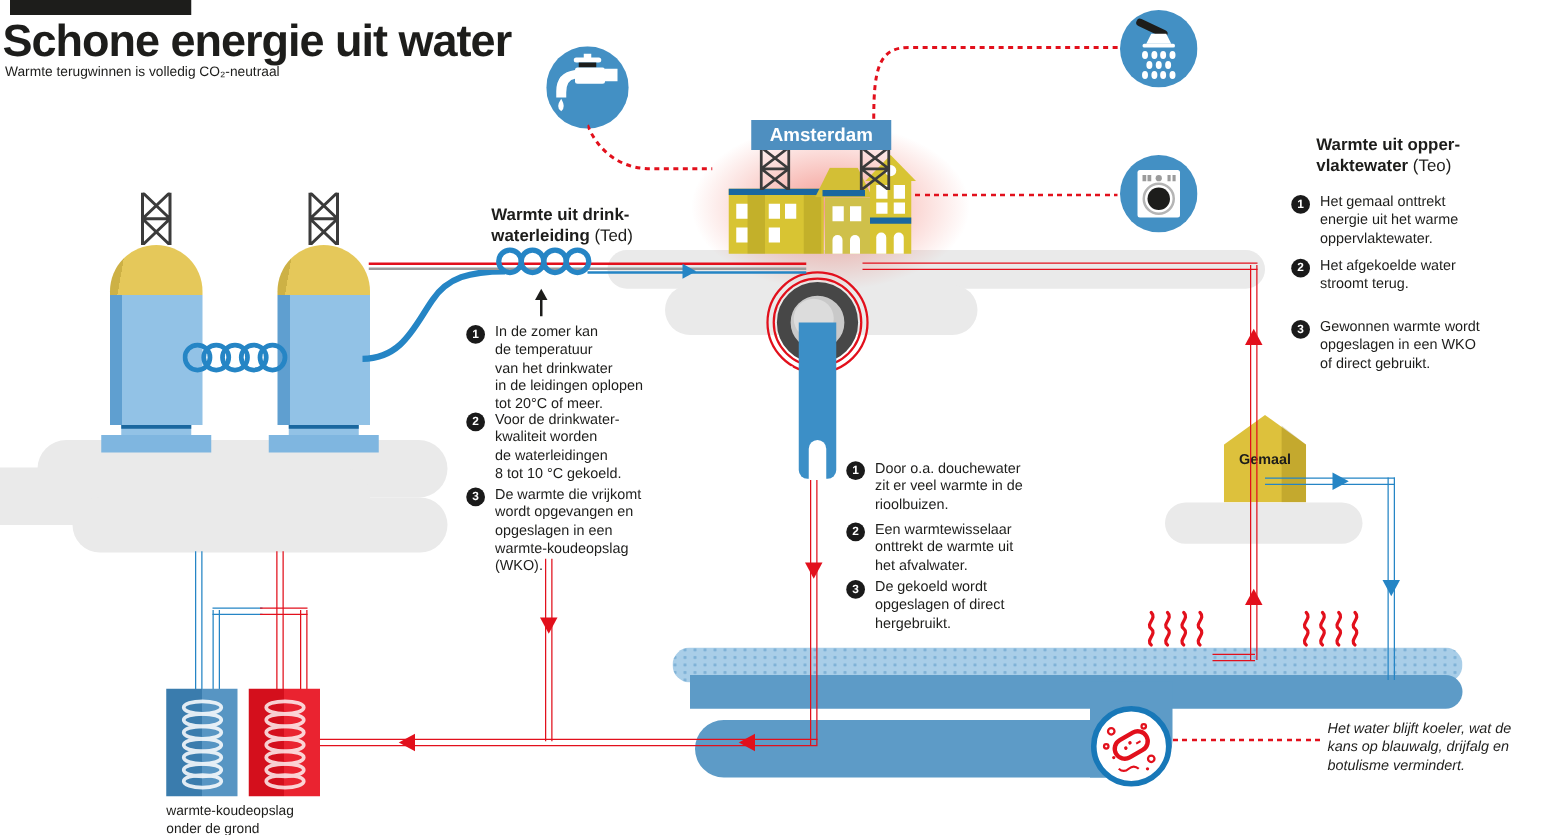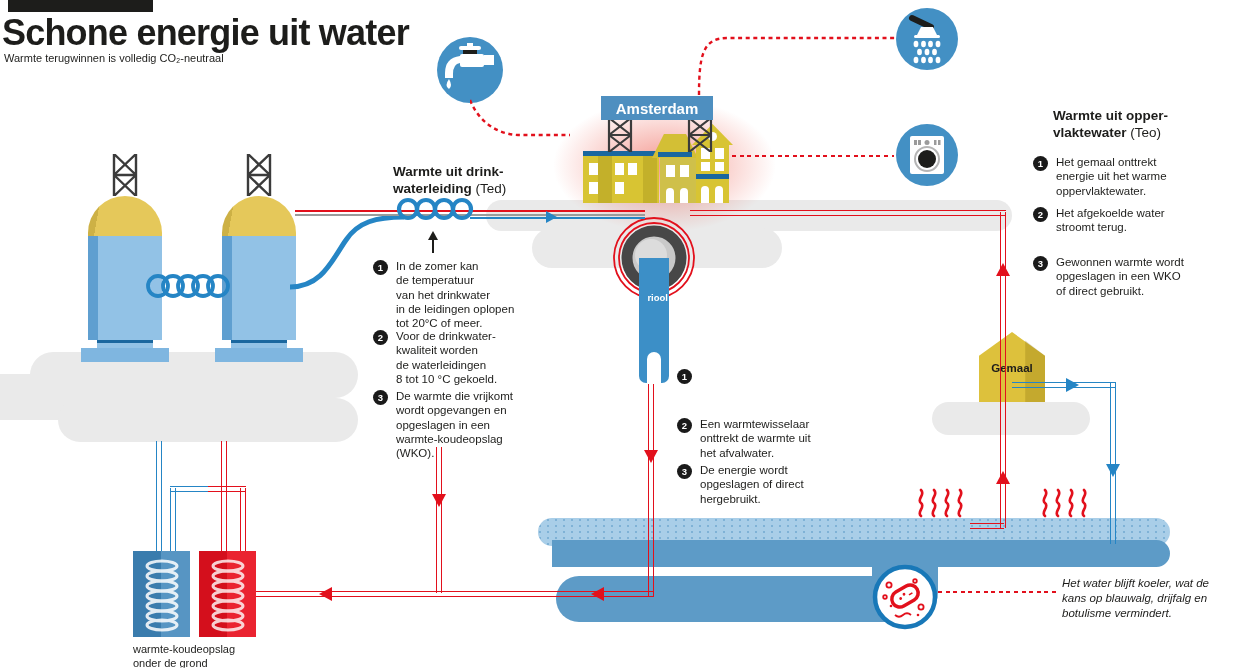--- a/index.html
+++ b/index.html
@@ -57,21 +57,21 @@
 
   <svg class="abs" style="left:611px;top:215px;" width="86" height="86" viewBox="0 0 86 86">
     <circle cx="43" cy="43" r="40" fill="none" stroke="#e2101c" stroke-width="1.8"></circle>
     <circle cx="43" cy="43" r="35" fill="none" stroke="#e2101c" stroke-width="1.8"></circle>
     <circle cx="43" cy="43" r="27" fill="#c9c9c9" stroke="#474747" stroke-width="11"></circle>
     <circle cx="40" cy="40" r="16" fill="#dcdcdc"></circle>
   </svg>
 
   <div class="abs" style="left:639px;top:258px;width:30px;height:125px;background:#3c8fc7;border-radius:0 0 7px 7px;"></div>
   <div class="abs" style="left:647px;top:352px;width:14px;height:32px;background:#fff;border-radius:8px 8px 0 0;"></div>
-  <div class="abs" style="left:638px;top:292px;width:30px;text-align:right;color:#fff;font-size:9.5px;font-weight:bold;">riool</div>
+  <div class="abs" style="left:614px;top:292px;width:30px;text-align:left;color:#fff;font-size:9.5px;font-weight:bold;">riool</div>
 
   <div class="abs" style="left:583px;top:151px;width:76px;height:52px;background:#d8c433;"></div>
   <div class="wincol" style="left:598px;top:156px;width:14px;height:47px;"></div>
   <div class="wincol" style="left:643px;top:156px;width:14px;height:47px;"></div>
   <div class="strip" style="left:583px;top:151px;width:76px;height:5px;"></div>
   <div class="win" style="left:589px;top:163px;width:9px;height:12px;"></div>
   <div class="win" style="left:615px;top:163px;width:9px;height:12px;"></div>
   <div class="win" style="left:628px;top:163px;width:9px;height:12px;"></div>
   <div class="win" style="left:615px;top:182px;width:9px;height:12px;"></div>
   <div class="win" style="left:589px;top:182px;width:9px;height:12px;"></div>
@@ -324,30 +324,33 @@
     <span class="num">3</span>
     <span class="itxt">De warmte die vrijkomt
 wordt opgevangen en
 opgeslagen in een
 warmte-koudeopslag
 (WKO).</span>
   </div>
 
   <div class="item" style="left:677px;top:368px;">
     <span class="num">1</span>
+    <span class="itxt">Door o.a. douchewater
+zit er veel warmte in de
+rioolbuizen.</span>
   </div>
   <div class="item" style="left:677px;top:417px;">
     <span class="num">2</span>
     <span class="itxt">Een warmtewisselaar
 onttrekt de warmte uit
 het afvalwater.</span>
   </div>
   <div class="item" style="left:677px;top:463px;">
     <span class="num">3</span>
-    <span class="itxt">De energie wordt
+    <span class="itxt">De gekoeld wordt
 opgeslagen of direct
 hergebruikt.</span>
   </div>
 
   <div class="sec-h" style="left:1053px;top:107px;"><span>Warmte uit opper-
 vlaktewater</span><span class="tag"> (Teo)</span></div>
   <div class="item" style="left:1033px;top:155px;">
     <span class="num">1</span>
     <span class="itxt">Het gemaal onttrekt
 energie uit het warme

